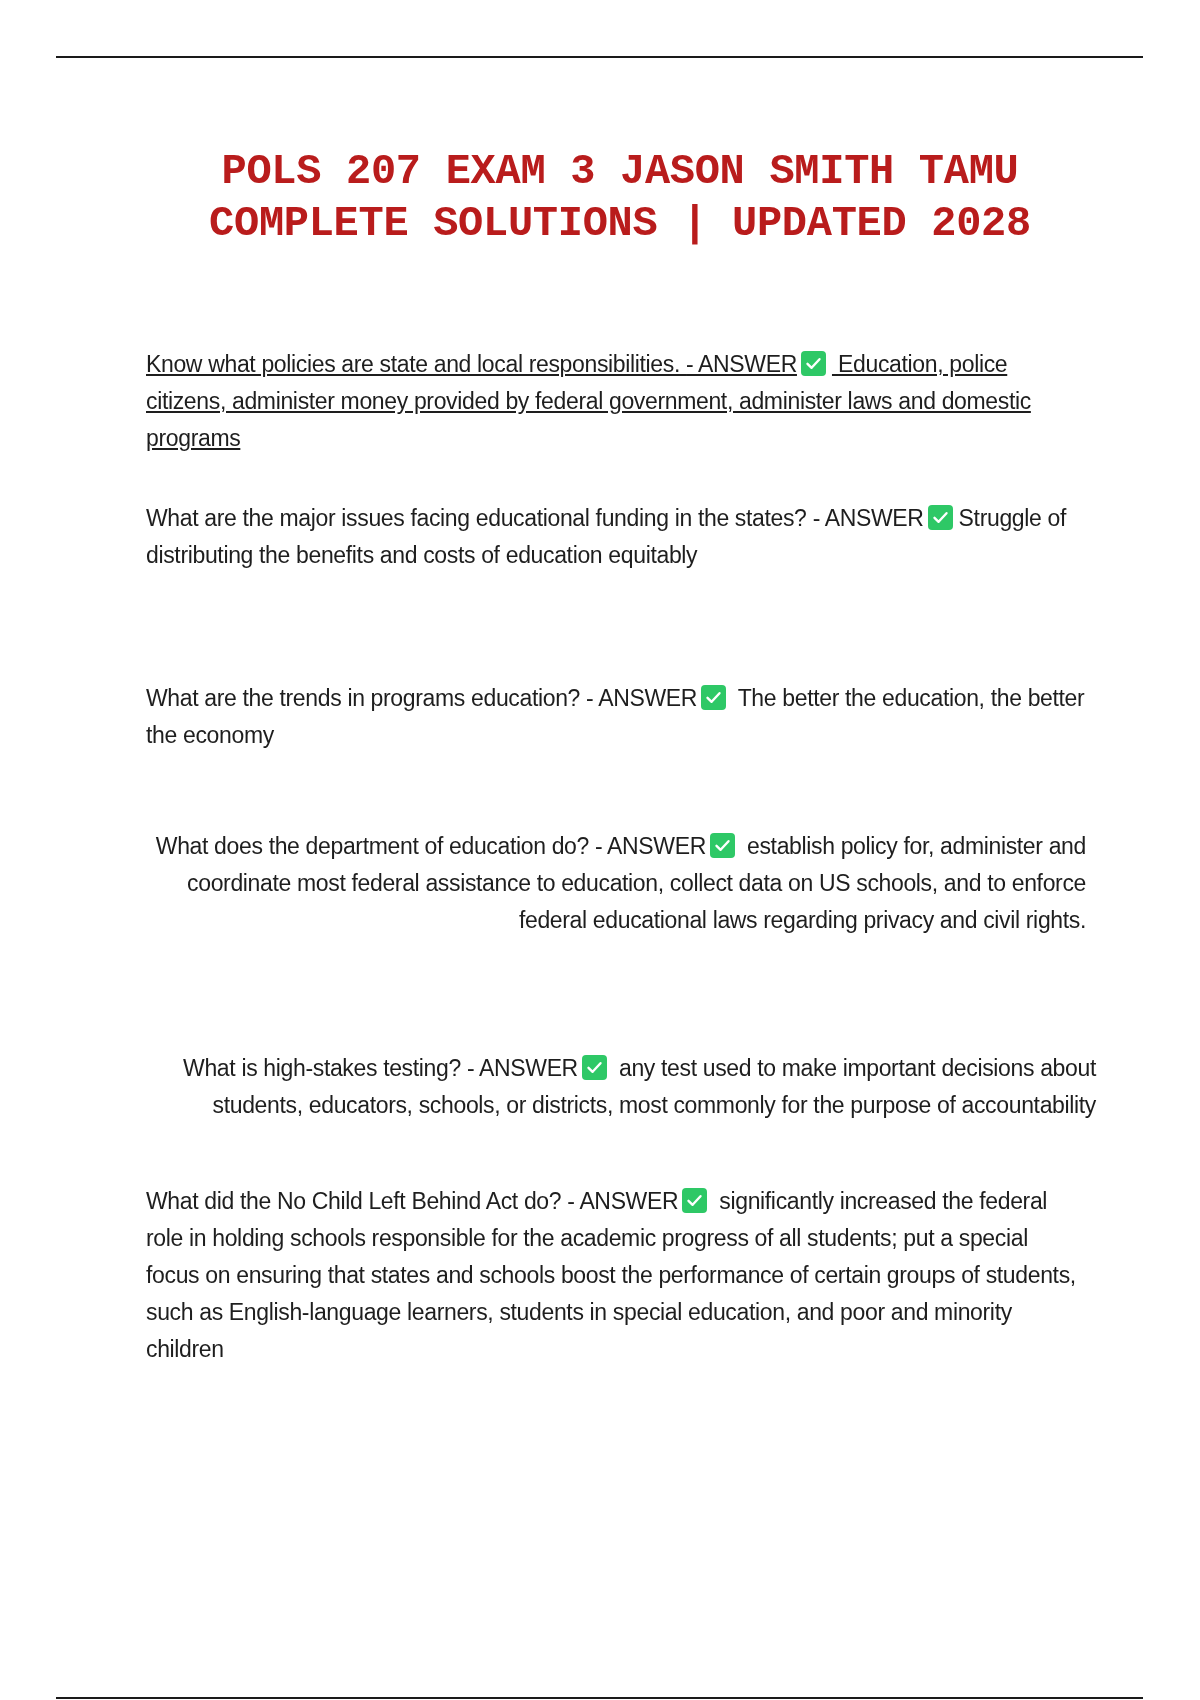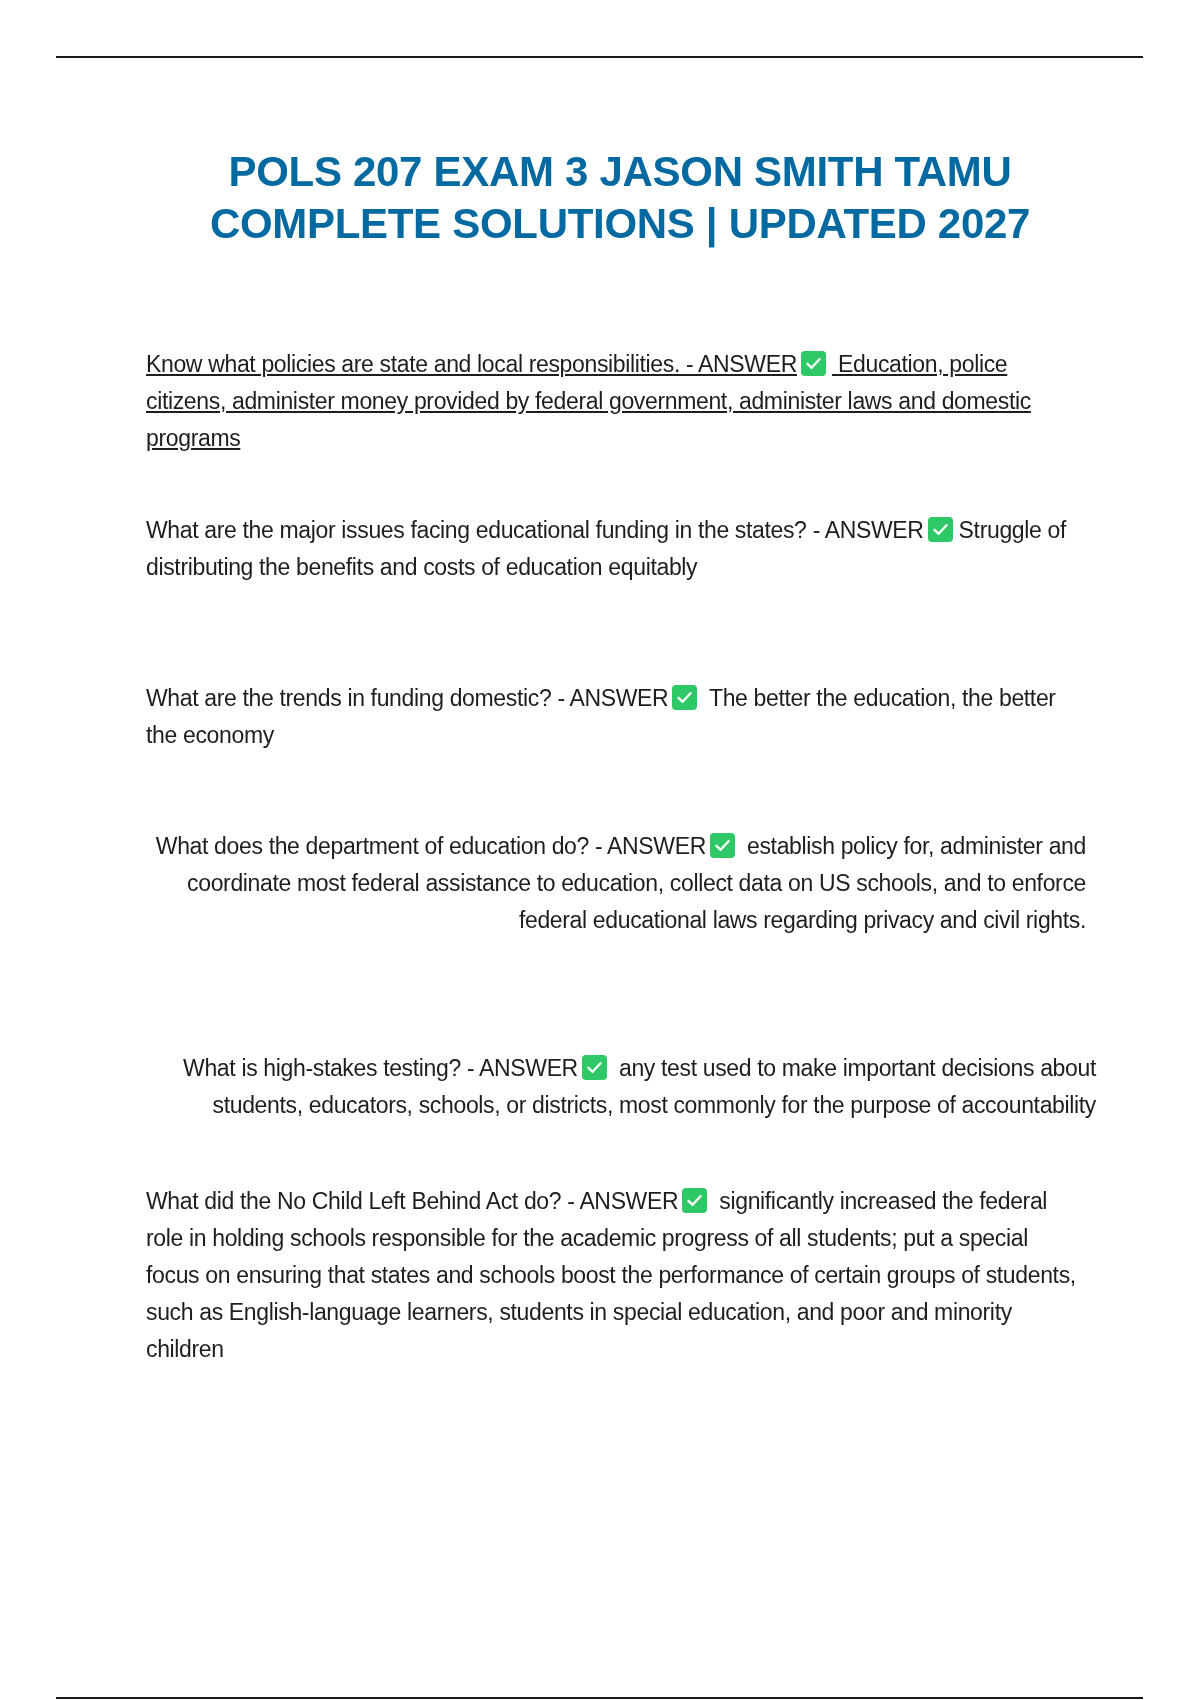--- a/index.html
+++ b/index.html
@@ -22,25 +22,25 @@
     }
     .rule.top { top: 56px; }
     .rule.bottom { top: 1697px; }
 
     .title {
       position: absolute;
       top: 146px;
       left: 140px;
       width: 960px;
       text-align: center;
-      font-family: Liberation Sans, sans-serif;
+      font-family: Liberation Mono, monospace;
       font-weight: bold;
       font-size: 42px;
       line-height: 52px;
-      color: #0369a1;
+      color: #b91c1c;
       letter-spacing: -0.3px;
     }
     .title div { white-space: nowrap; }
 
     .qa {
       position: absolute;
       left: 146px;
       width: 940px;
       font-family: "Liberation Sans", sans-serif;
       font-size: 23px;
@@ -64,41 +64,41 @@
       top: 3px;
     }
   </style>
 </head>
 <body>
 
 <div class="rule top"></div>
 
 <div class="title">
   <div>POLS 207 EXAM 3 JASON SMITH TAMU</div>
-  <div>COMPLETE SOLUTIONS | UPDATED 2027</div>
+  <div>COMPLETE SOLUTIONS | UPDATED 2028</div>
 </div>
 
 <div class="qa" style="top:346px;text-decoration:underline;">
   <span>Know what policies are state and local responsibilities.</span>
   <span>- ANSWER</span><span class="check"><svg width="19" height="19" viewBox="0 0 19 19">
         <path d="M3.5 9.8 L7.6 13.8 L15.5 5.2" stroke="#ffffff" stroke-width="2.4" fill="none" stroke-linecap="round" stroke-linejoin="round"></path>
       </svg></span>
   <span>Education, police citizens, administer money provided by federal government, administer laws and domestic programs</span>
 </div>
 
-<div class="qa" style="top:512px; width:950px;">
+<div class="qa" style="top:500px; width:950px;">
   <span>What are the major issues facing educational funding in the states?</span>
   <span>- ANSWER</span><span class="check" style="margin-right:0;"><svg width="19" height="19" viewBox="0 0 19 19">
         <path d="M3.5 9.8 L7.6 13.8 L15.5 5.2" stroke="#ffffff" stroke-width="2.4" fill="none" stroke-linecap="round" stroke-linejoin="round"></path>
       </svg></span>
   <span>Struggle of distributing the benefits and costs of education equitably</span>
 </div>
 
 <div class="qa" style="top:680px;">
-  <span>What are the trends in funding domestic?</span>
+  <span>What are the trends in programs education?</span>
   <span>- ANSWER</span><span class="check"><svg width="19" height="19" viewBox="0 0 19 19">
         <path d="M3.5 9.8 L7.6 13.8 L15.5 5.2" stroke="#ffffff" stroke-width="2.4" fill="none" stroke-linecap="round" stroke-linejoin="round"></path>
       </svg></span>
   <span>The better the education, the better the economy</span>
 </div>
 
 <div class="qa" style="top:828px;text-align:right;">
   <span>What does the department of education do?</span>
   <span>- ANSWER</span><span class="check"><svg width="19" height="19" viewBox="0 0 19 19">
         <path d="M3.5 9.8 L7.6 13.8 L15.5 5.2" stroke="#ffffff" stroke-width="2.4" fill="none" stroke-linecap="round" stroke-linejoin="round"></path>

